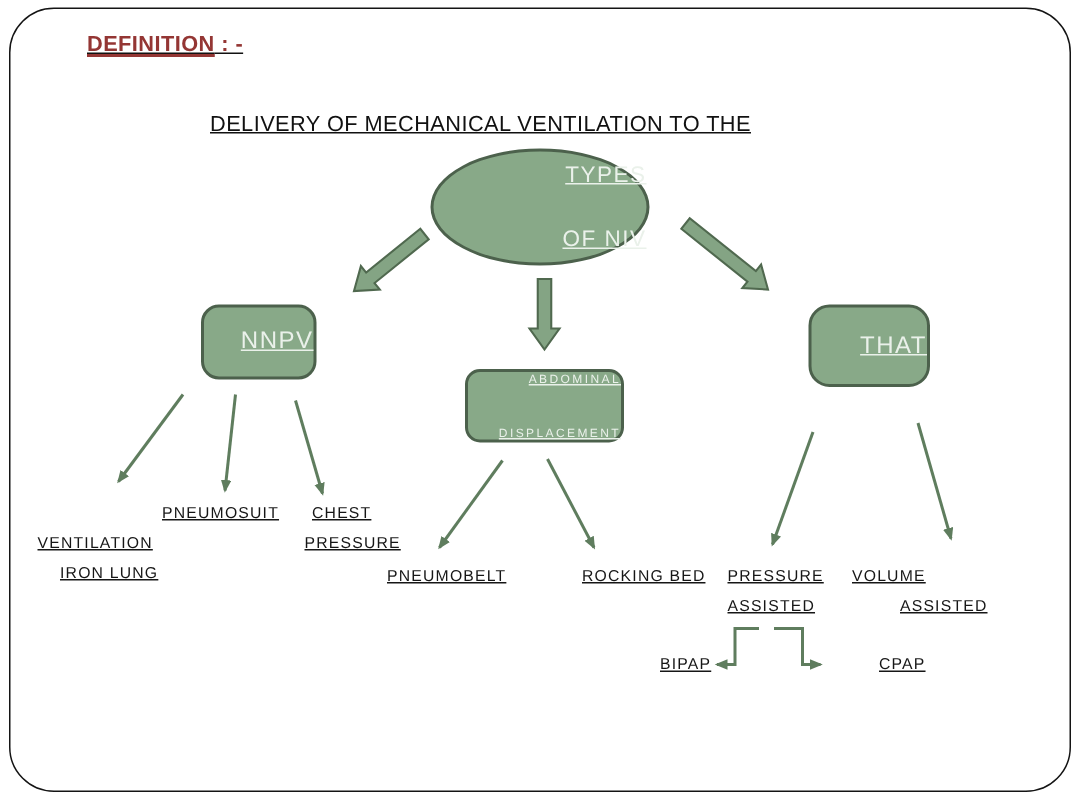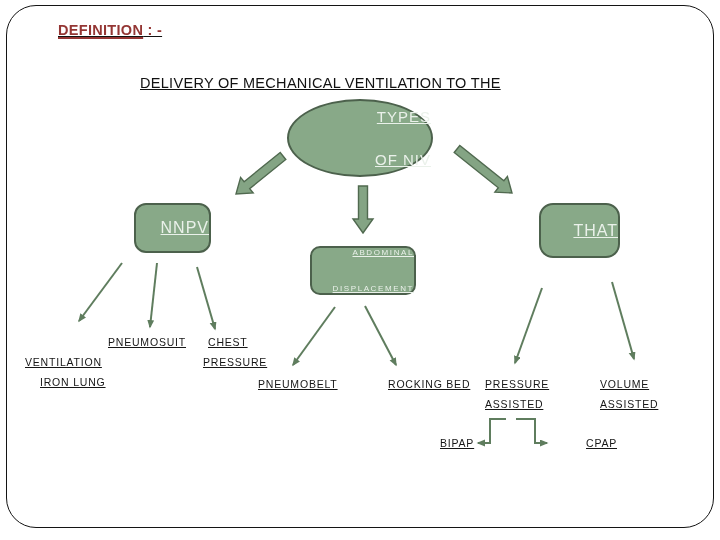--- a/index.html
+++ b/index.html
@@ -90,17 +90,17 @@
 
   <div class="abs leaf" style="left:40px;top:336px;margin-top:40px;">IRON LUNG</div>
   <div class="abs leaf" style="left:25px;top:356px;">VENTILATION</div>
   <div class="abs leaf" style="left:108px;top:336px;">PNEUMOSUIT</div>
   <div class="abs leaf" style="left:208px;top:336px;">CHEST</div>
   <div class="abs leaf" style="left:203px;top:356px;">PRESSURE</div>
   <div class="abs leaf" style="left:258px;top:378px;text-align:right;">PNEUMOBELT</div>
   <div class="abs leaf" style="left:388px;top:378px;">ROCKING BED</div>
   <div class="abs leaf" style="left:485px;top:378px;">PRESSURE</div>
   <div class="abs leaf" style="left:485px;top:398px;">ASSISTED</div>
-  <div class="abs leaf" style="left:600px;top:378px;">VOLUME</div>
+  <div class="abs leaf" style="left:568px;top:378px;">VOLUME</div>
   <div class="abs leaf" style="left:600px;top:398px;">ASSISTED</div>
   <div class="abs leaf" style="left:440px;top:437px;">BIPAP</div>
   <div class="abs leaf" style="left:558px;top:437px;margin-left:28px;">CPAP</div>
 </div>
 
 </body></html>

